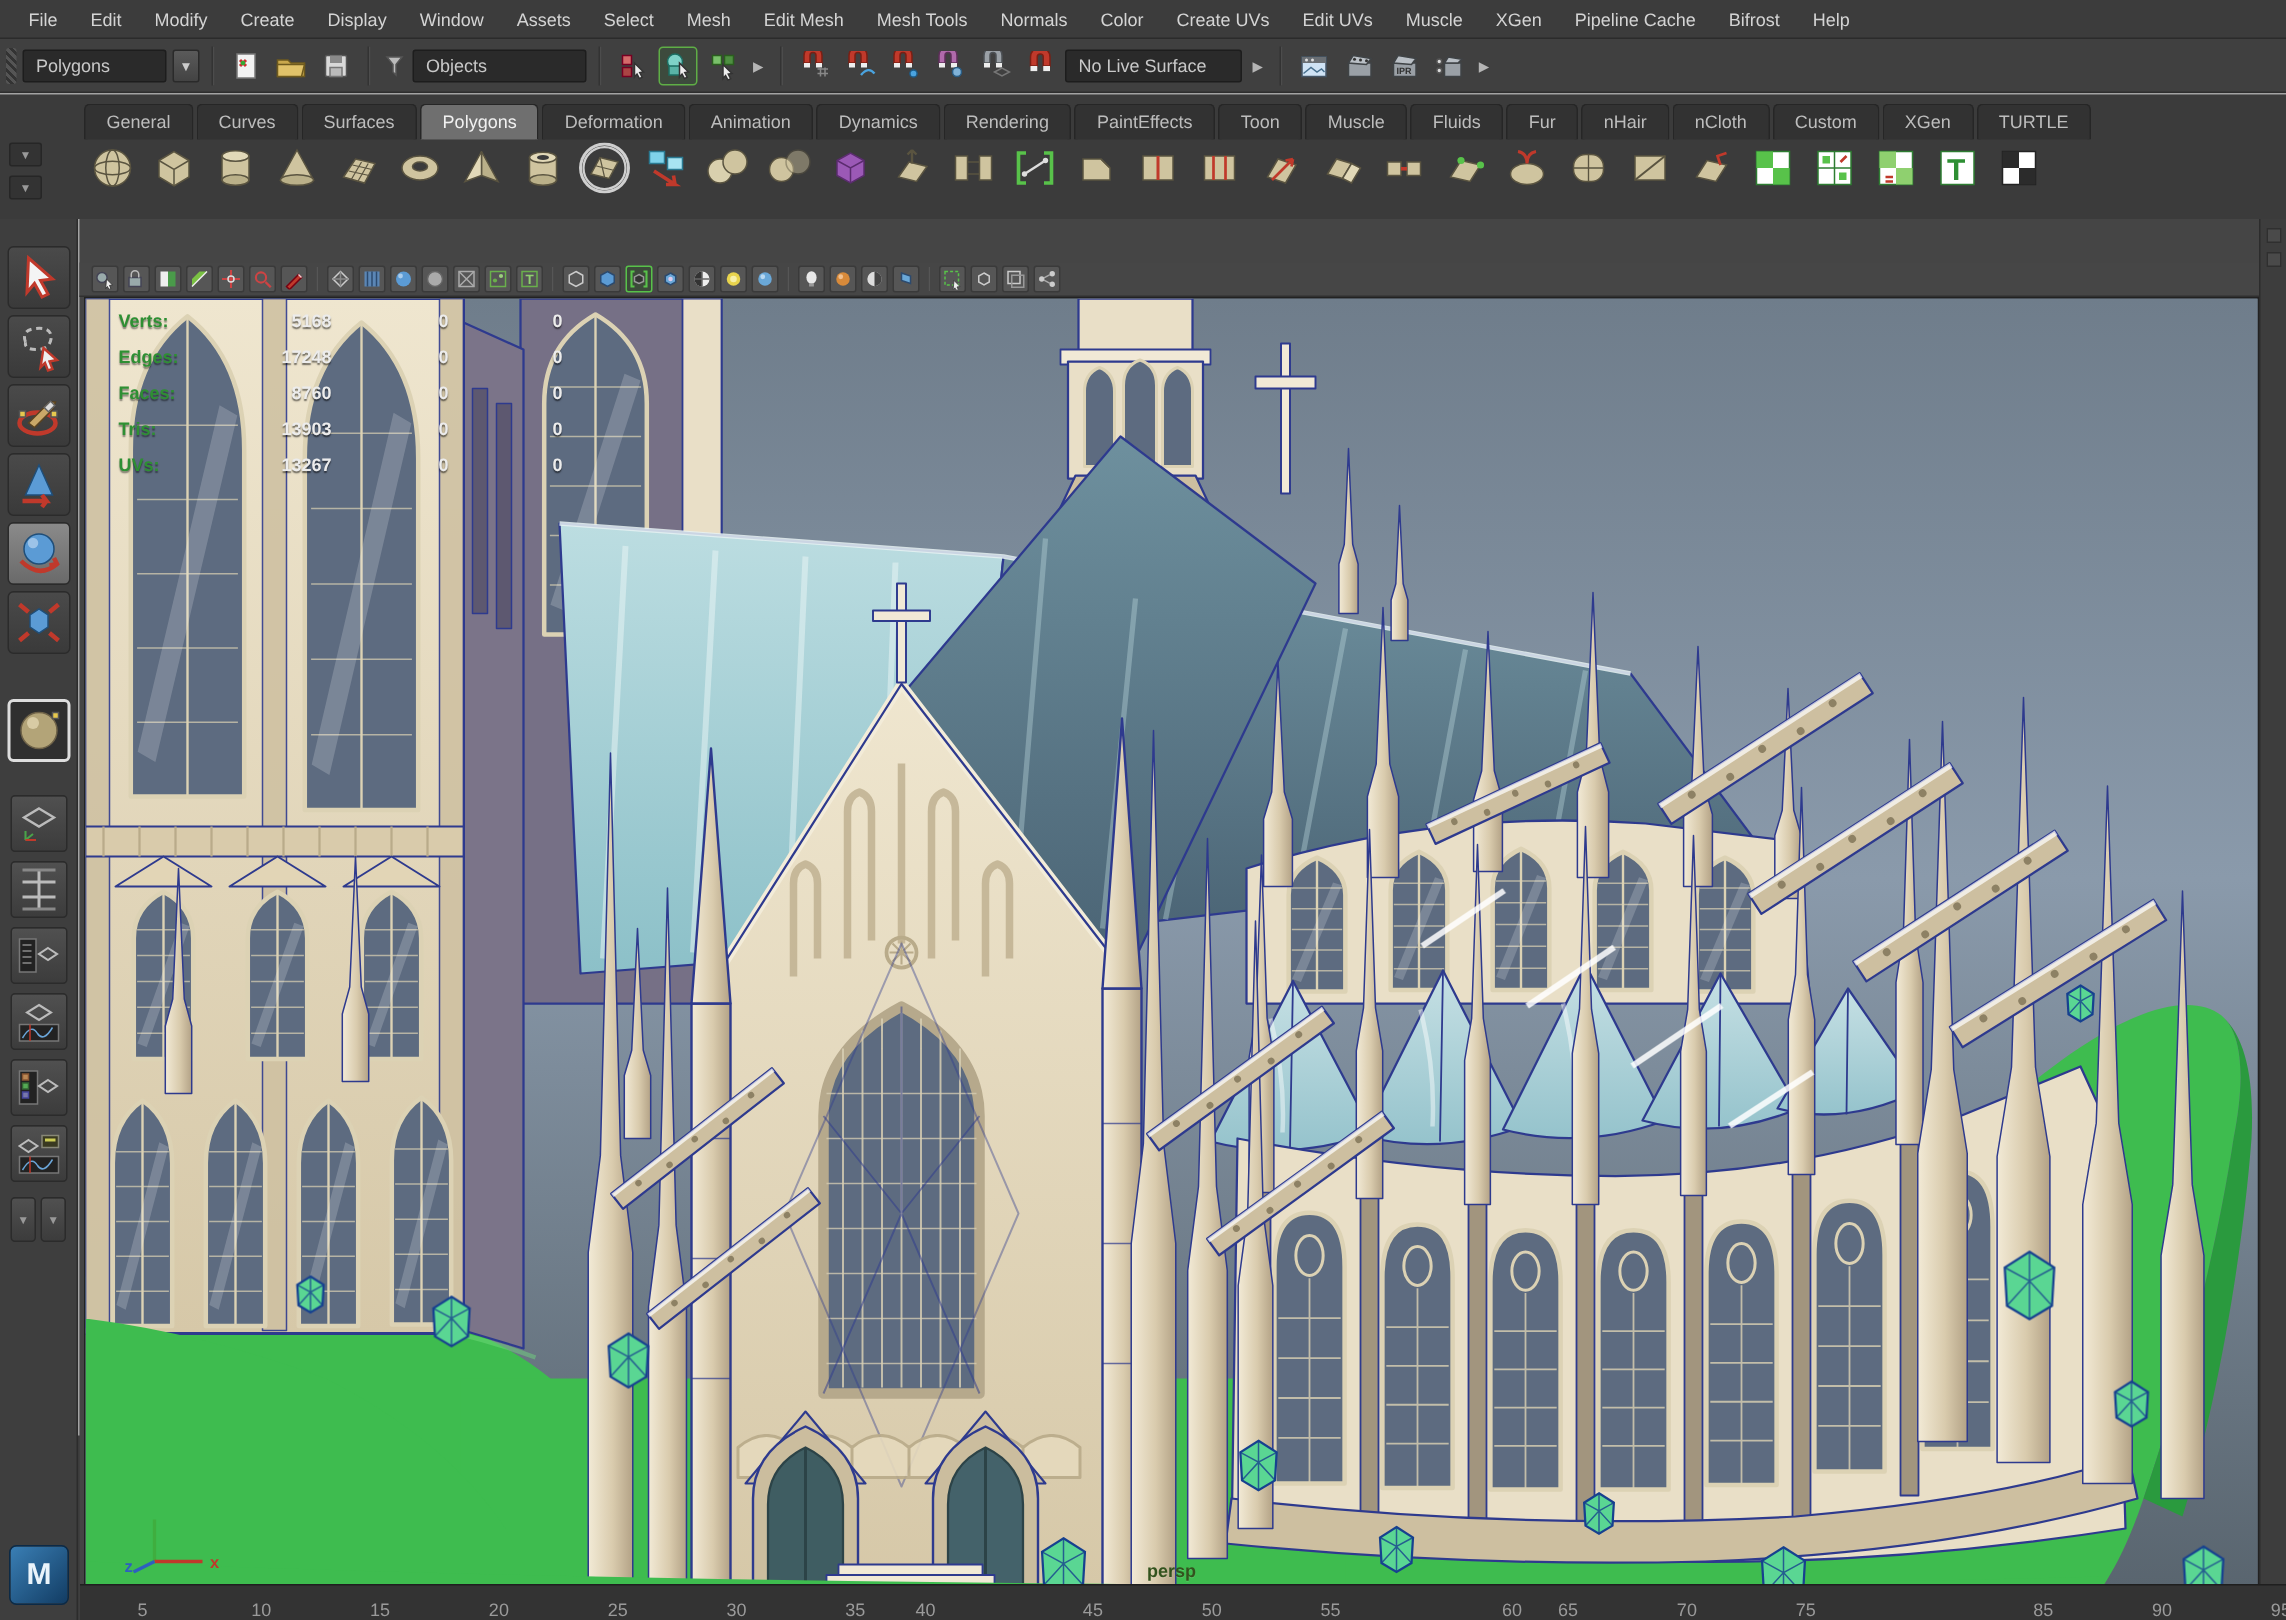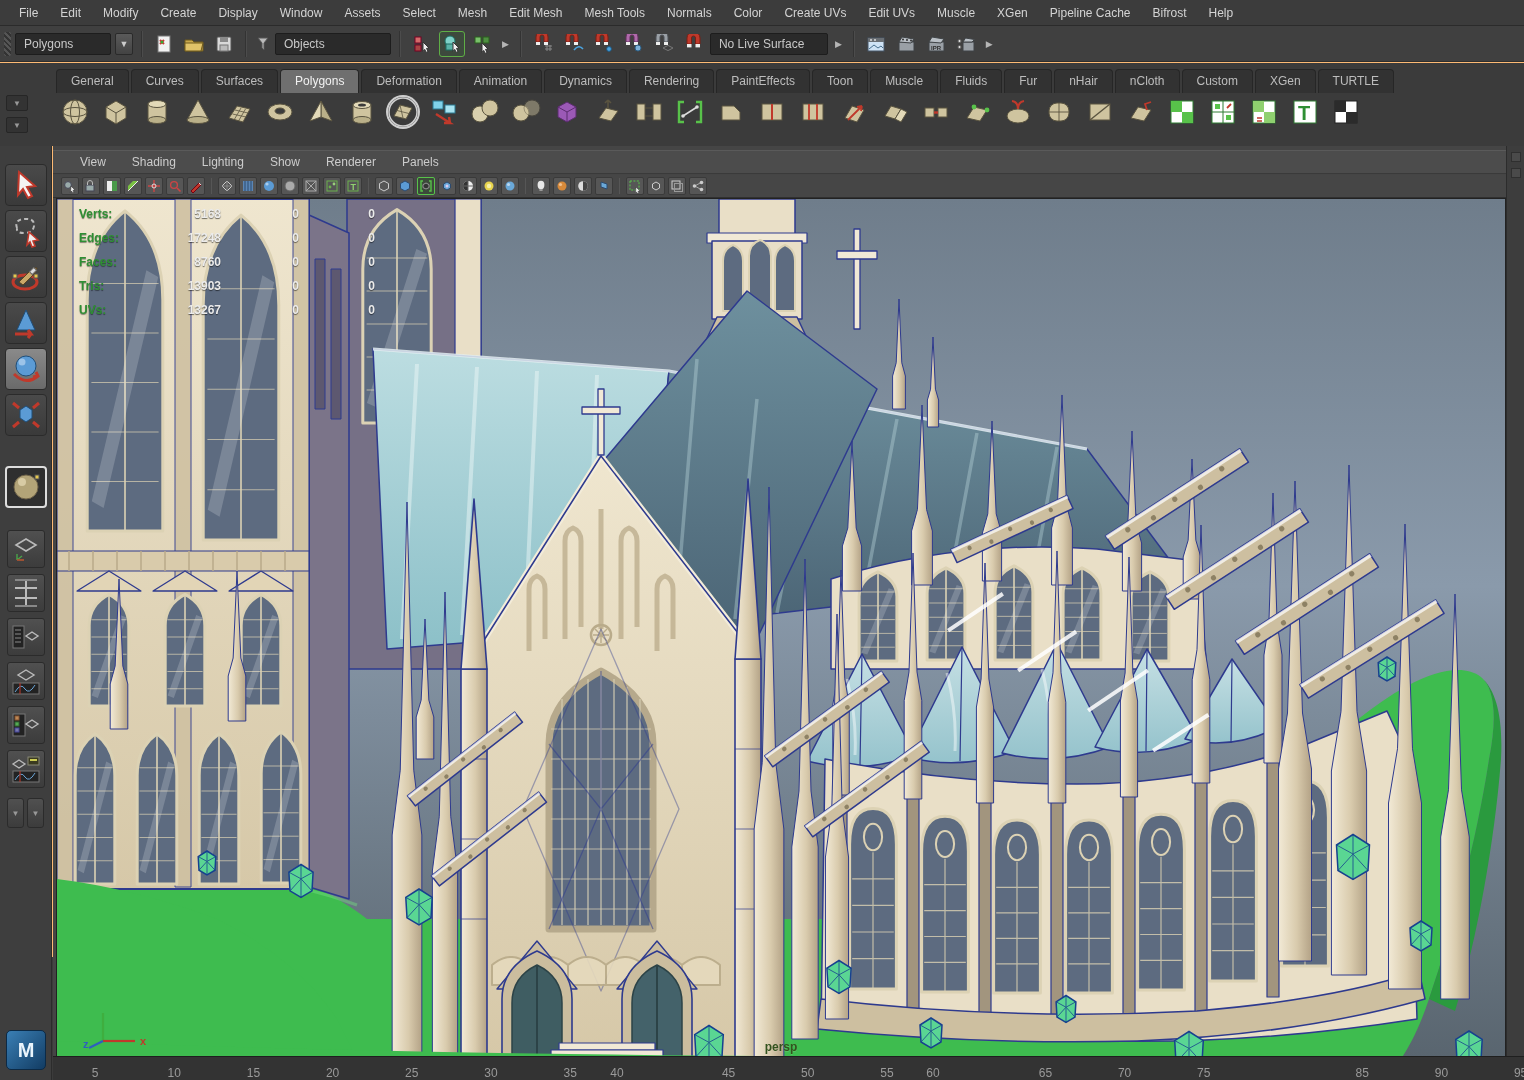--- a/index.html
+++ b/index.html
@@ -1,18 +1,18 @@
 <!DOCTYPE html>
 <html style="--outline: #2e3a8e; --cream: #e9dfc7; --creamD: #cdbfa0; --stoneL: #f1e9d6; --stoneD: #a2957e; --purple: #7b7489; --purpleD: #5d5870; --roofL: #aed3d9; --roofD: #54707f; --glass: #5d6b80; --winframe: #dcd2b4; --grass: #3ebc4f; --grassD: #2a9a3e; --grassHL: #74dd7e; --crystal: #5ad693; --crystalD: #17418f; --skyTop: #6f7d8b; --skyMid: #8a9aab; --skyBot: #59656f; --hudGreen: #2e8f33; --activeGreen: #5fae46;"><head>
 <meta charset="utf-8">
 <style>
   * { margin:0; padding:0; box-sizing:border-box; }
   html,body { width:1524px; height:1080px; overflow:hidden; background:#3b3b3b;
     font-family:"Liberation Sans", sans-serif; -webkit-font-smoothing:antialiased; }
-  .win { position:relative; width:1524px; height:957px; background:#fdba74;text-decoration:underline; }
+  .win { position:relative; width:1524px; height:957px; background:#a3a3a3;text-decoration:underline; }
 
   
   .menubar { position:absolute; left:0; top:0; width:100%; height:26px; background:#3c3c3c;
     border-bottom:1px solid #2b2b2b; display:flex; align-items:center; padding-left:8px; }
   .menu-item { color:#d4d4d4; font-size:12px; padding:0 11px; line-height:26px; cursor:default; }
 
   
   .statusbar { position:absolute; left:0; top:26px; width:100%; height:36px; background:#404040;
     border-bottom:1px solid #2e2e2e; display:flex; align-items:center; gap:4px; padding-left:4px; }
   .grip { width:7px; height:24px; background:repeating-linear-gradient(45deg,#555 0 2px,#333 2px 4px); border-radius:2px; }
@@ -592,28 +592,20 @@
     <div class="lay" style="top:652px; height:30px; width:17px">
         <span style="color:#999;font-size:8px">▼</span>
       </div>
     <div class="lay" style="top:652px; left:27px; height:30px; width:17px">
         <span style="color:#999;font-size:8px">▼</span>
       </div>
     <div class="maya-logo">M</div>
   </div>
 
   <div class="panel">
-    <div class="panel-menubar" id="panel-menus">
-        <span class="panel-menu-item">View</span>
-        <span class="panel-menu-item">Shading</span>
-        <span class="panel-menu-item">Lighting</span>
-        <span class="panel-menu-item">Show</span>
-        <span class="panel-menu-item">Renderer</span>
-        <span class="panel-menu-item">Panels</span>
-      </div>
 
     <div class="panel-toolbar">
       <div class="pt">
           <svg viewBox="0 0 14 14">
             <circle cx="5" cy="6" r="3.4" fill="#9aa" stroke="#445"></circle>
             <path d="M8 7 l4 4 -2 .3 1 2 -1.4.7 -1 -2 -1.2 1.4 Z" fill="#eee" stroke="#333" stroke-width=".6"></path>
           </svg>
         </div>
       <div class="pt">
           <svg viewBox="0 0 14 14">
@@ -1133,21 +1125,21 @@
       <span class="tick" style="left: 121.2px;">10</span>
       <span class="tick" style="left: 200.4px;">15</span>
       <span class="tick" style="left: 279.6px;">20</span>
       <span class="tick" style="left: 358.8px;">25</span>
       <span class="tick" style="left: 438px;">30</span>
       <span class="tick" style="left: 517.2px;">35</span>
       <span class="tick" style="left: 564px;">40</span>
       <span class="tick" style="left: 675.6px;">45</span>
       <span class="tick" style="left: 754.8px;">50</span>
       <span class="tick" style="left: 834px;">55</span>
-      <span class="tick" style="left: 880px;">60</span>
+      <span class="tick" style="left: 955px;">60</span>
       <span class="tick" style="left: 992.4px;">65</span>
       <span class="tick" style="left: 1071.6px;">70</span>
       <span class="tick" style="left: 1150.8px;">75</span>
       <span class="tick" style="left: 1196px; margin-top: 40px;">80</span>
       <span class="tick" style="left: 1309.2px;">85</span>
       <span class="tick" style="left: 1388.4px;">90</span>
       <span class="tick" style="left: 1467.6px;">95</span>
     </div>
 </div>
 

